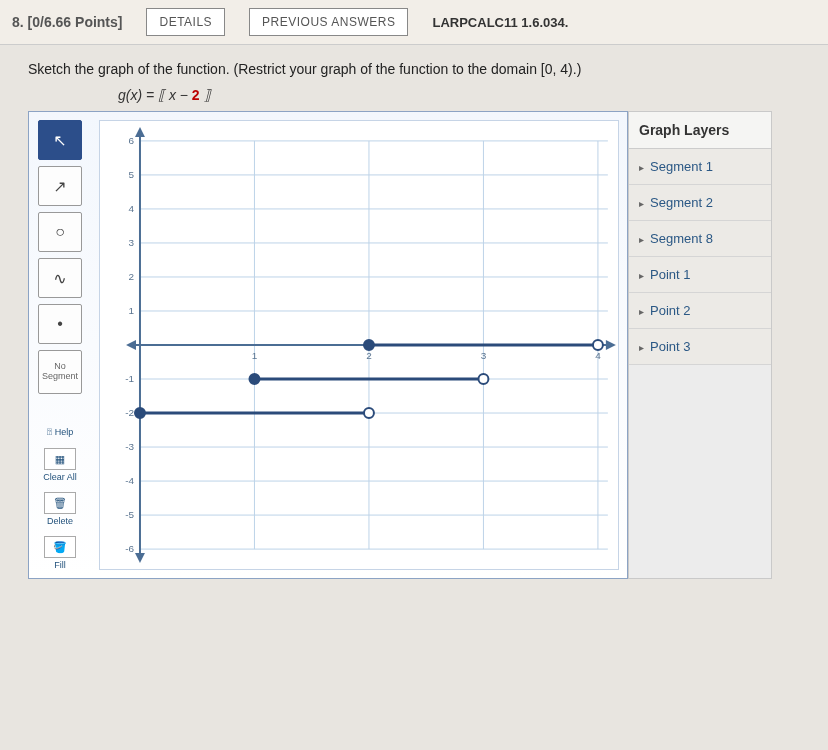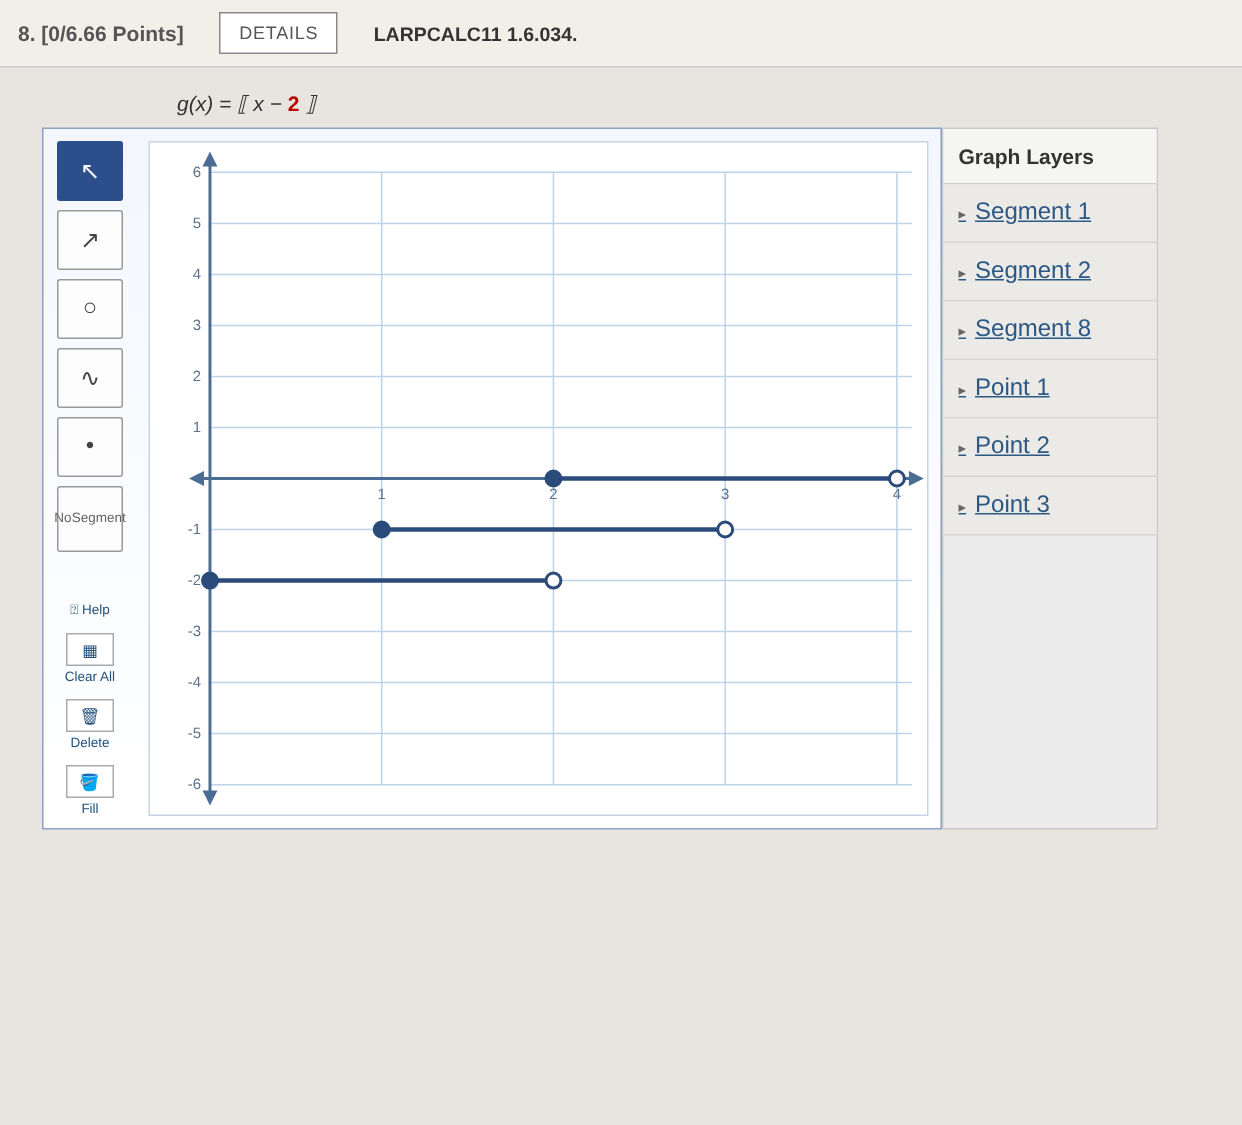--- a/index.html
+++ b/index.html
@@ -10,40 +10,42 @@
 .refcode { font-weight: bold; color: #333; font-size: 13px; }
 .content { padding: 16px 28px; }
 .prompt { font-size: 14px; margin-bottom: 10px; color: #222; }
 .formula { font-style: italic; font-size: 14px; margin-left: 90px; margin-bottom: 8px; }
 .formula .redn { color: #b00; font-style: normal; font-weight: bold; }
 .workspace { display: flex; gap: 0; }
 .canvas-wrap { position: relative; border: 1px solid #8ca3c4; background: linear-gradient(180deg,#f3f7fd,#fff); padding: 0; display: flex; }
 .toolbar { width: 62px; padding: 8px 6px; display: flex; flex-direction: column; align-items: center; gap: 6px; }
 .tool { width: 44px; height: 40px; border: 1px solid #999; background: #fdfdfd; display: flex; align-items: center; justify-content: center; font-size: 16px; color: #444; border-radius: 2px; }
 .tool.active { background: #2c4e8a; color: #fff; border-color: #2c4e8a; }
-.tool.tall { height: 44px; font-size: 9px; flex-direction: row; line-height: 1.1; color: #666; }
+.tool.tall { height: 44px; font-size: 9px; flex-direction: column; line-height: 1.1; color: #666; }
 .tool-sub { width: 48px; text-align: center; font-size: 9px; color: #23527c; margin-top: 4px; display: flex; flex-direction: column; align-items: center; gap: 2px; justify-content: center; }
 .tool-sub .ic { width: 32px; height: 22px; border: 1px solid #aaa; background: #fff; display: flex; align-items: center; justify-content: center; font-size: 11px; }
 .plot { position: relative; width: 520px; height: 450px; background: #fff; margin: 8px; border: 1px solid #c6d4e6; }
 .plot svg { width: 100%; height: 100%; }
 .side { width: 144px; border: 1px solid #c9c9c9; background: #ececec; }
 .side-h { font-weight: bold; font-size: 14px; padding: 10px 10px; border-bottom: 1px solid #ccc; background: #f5f5f3; }
-.layer { padding: 10px 10px; border-bottom: 1px solid #d5d5d5; font-size: 16px; color: #2b5885; background: #eceae6; text-decoration: underline; }
+.layer { padding: 10px 10px; border-bottom: 1px solid #d5d5d5; font-size: 13px; color: #2b5885; background: #eceae6; }
 .layer::before { content: "▸"; color: #666; margin-right: 6px; font-size: 10px; }
 </style>
 </head>
 <body>
 
 <div class="header">
   <span class="qnum">8. [0/6.66 Points]</span>
   <button class="hbtn">DETAILS</button>
+  <button class="hbtn">PREVIOUS ANSWERS</button>
   <span class="refcode">LARPCALC11 1.6.034.</span>
 </div>
 
 <div class="content">
+  <div class="prompt">Sketch the graph of the function. (Restrict your graph of the function to the domain [0, 4).)</div>
   <div class="formula">
     <span>g(x) = ⟦ x − </span><span class="redn">2</span><span> ⟧</span>
   </div>
 
   <div class="workspace">
     <div class="canvas-wrap">
       <div class="toolbar">
         <div class="tool active">↖</div>
         <div class="tool">↗</div>
         <div class="tool">○</div>

